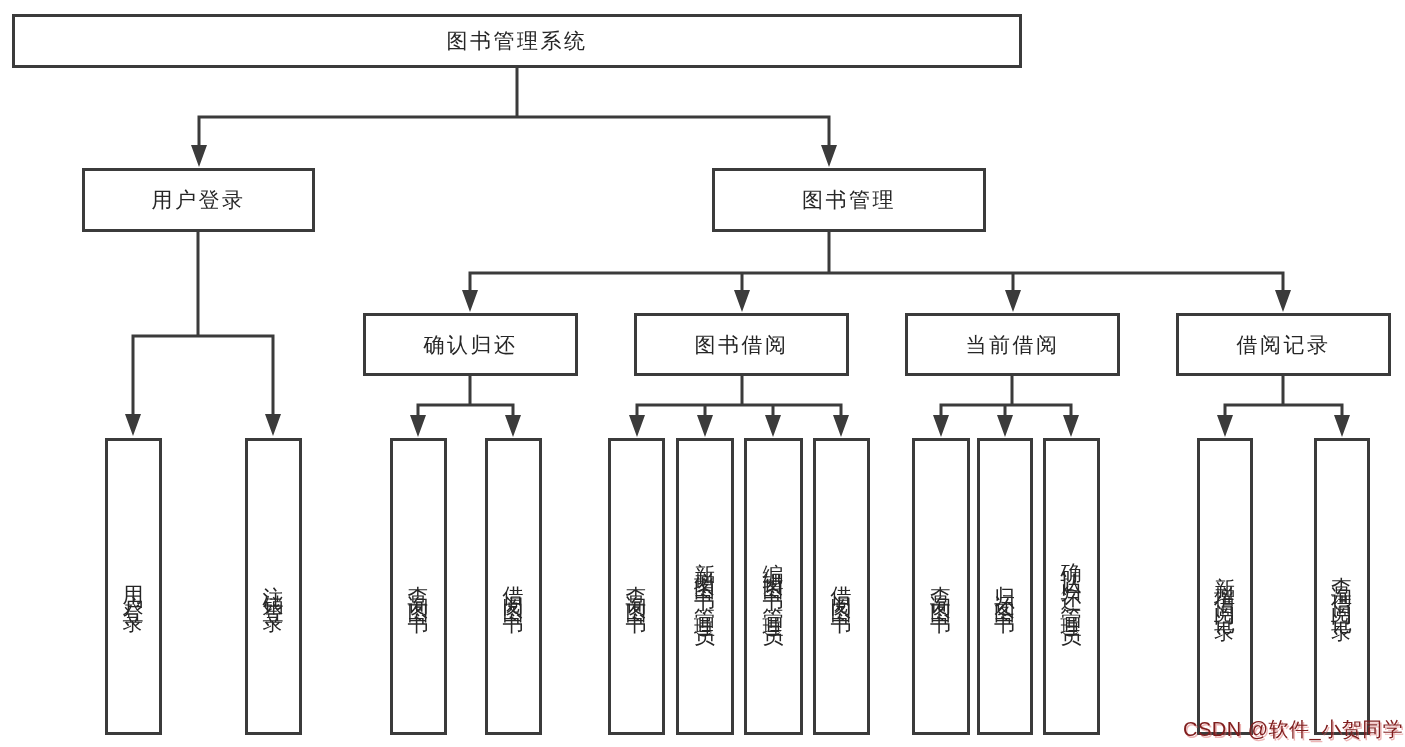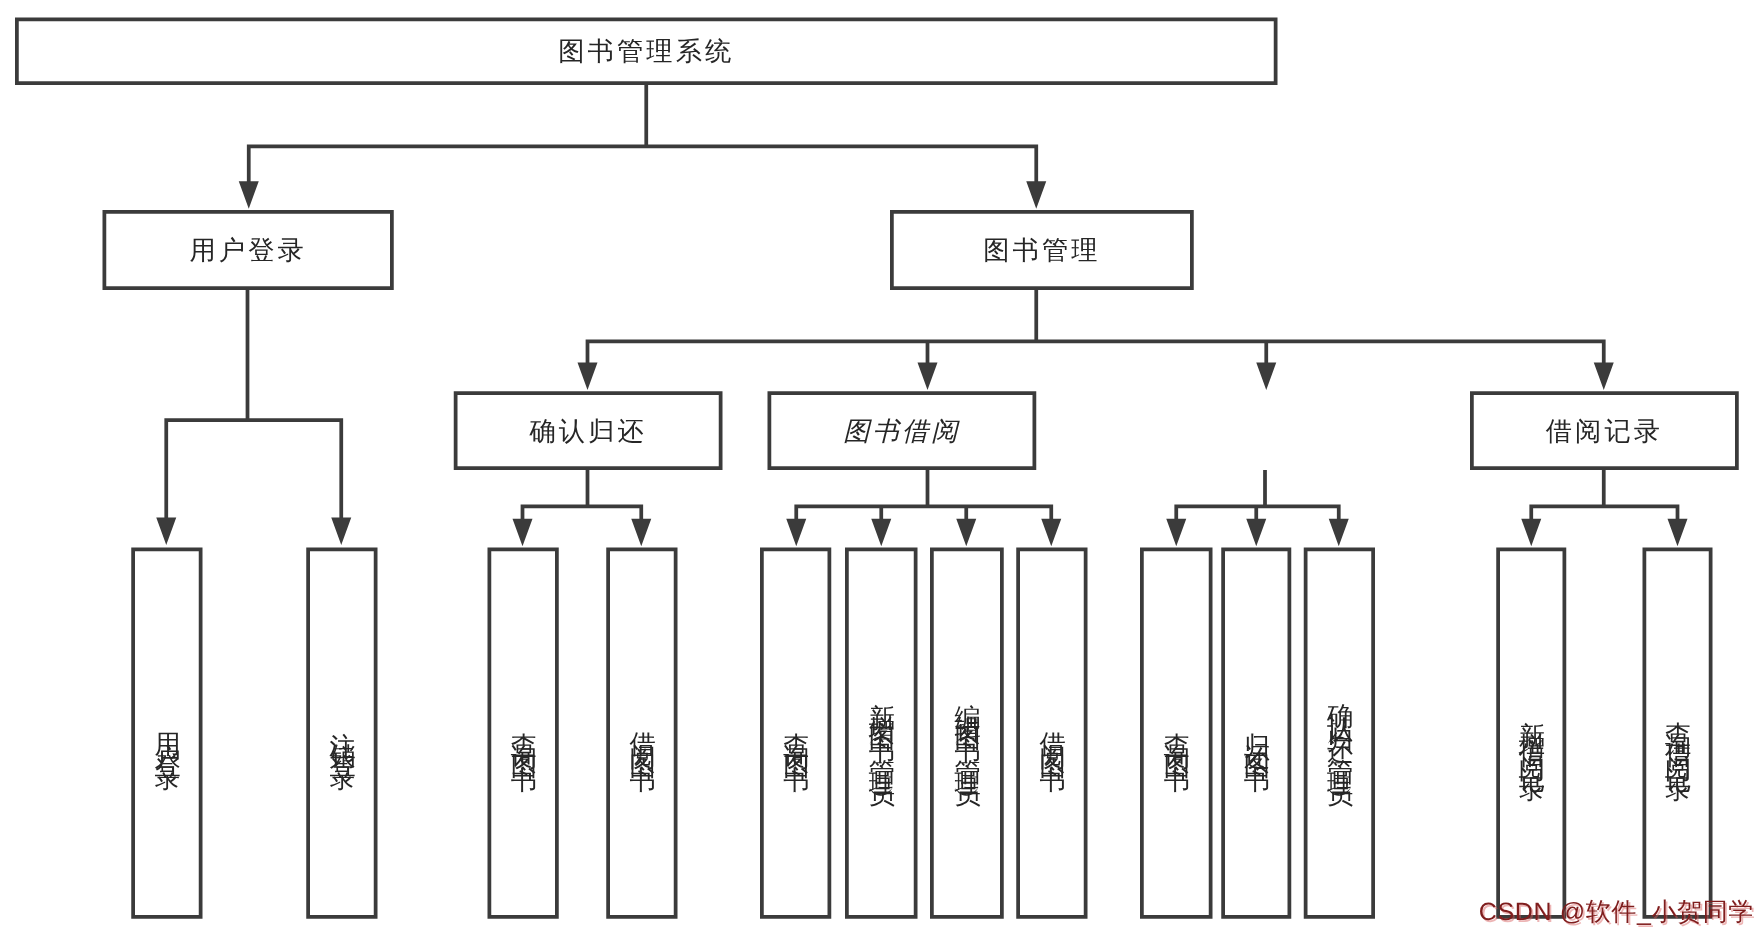--- a/index.html
+++ b/index.html
@@ -84,29 +84,32 @@
              M1217 415L1233 415L1225 437Z M1334 415L1350 415L1342 437Z"></path>
   </svg>
 
   <div class="node h" style="left:12px; top:14px; width:1010px; height:54px;">
     <span>图书管理系统</span>
   </div>
 
   <div class="node h" style="left:82px; top:168px; width:233px; height:64px;">
     <span>用户登录</span>
   </div>
-  <div class="node h" style="left:712px; top:168px; width:243px; height:64px;">
+  <div class="node h" style="left:712px; top:168px; width:274px; height:64px;">
     <span>图书管理</span>
   </div>
 
   <div class="node h" style="left:363px; top:313px; width:215px; height:63px;">
     <span>确认归还</span>
   </div>
-  <div class="node h" style="left:614px; top:313px; width:215px; height:63px;font-style:italic;">
+  <div class="node h" style="left:634px; top:313px; width:215px; height:63px;">
     <span>图书借阅</span>
+  </div>
+  <div class="node h" style="left:905px; top:313px; width:215px; height:63px;">
+    <span>当前借阅</span>
   </div>
   <div class="node h" style="left:1176px; top:313px; width:215px; height:63px;">
     <span>借阅记录</span>
   </div>
 
   <div class="node v" style="left:105px; top:438px; width:57px; height:297px;">
     <span>用户登录</span>
   </div>
   <div class="node v" style="left:245px; top:438px; width:57px; height:297px;">
     <span>注销登录</span>

